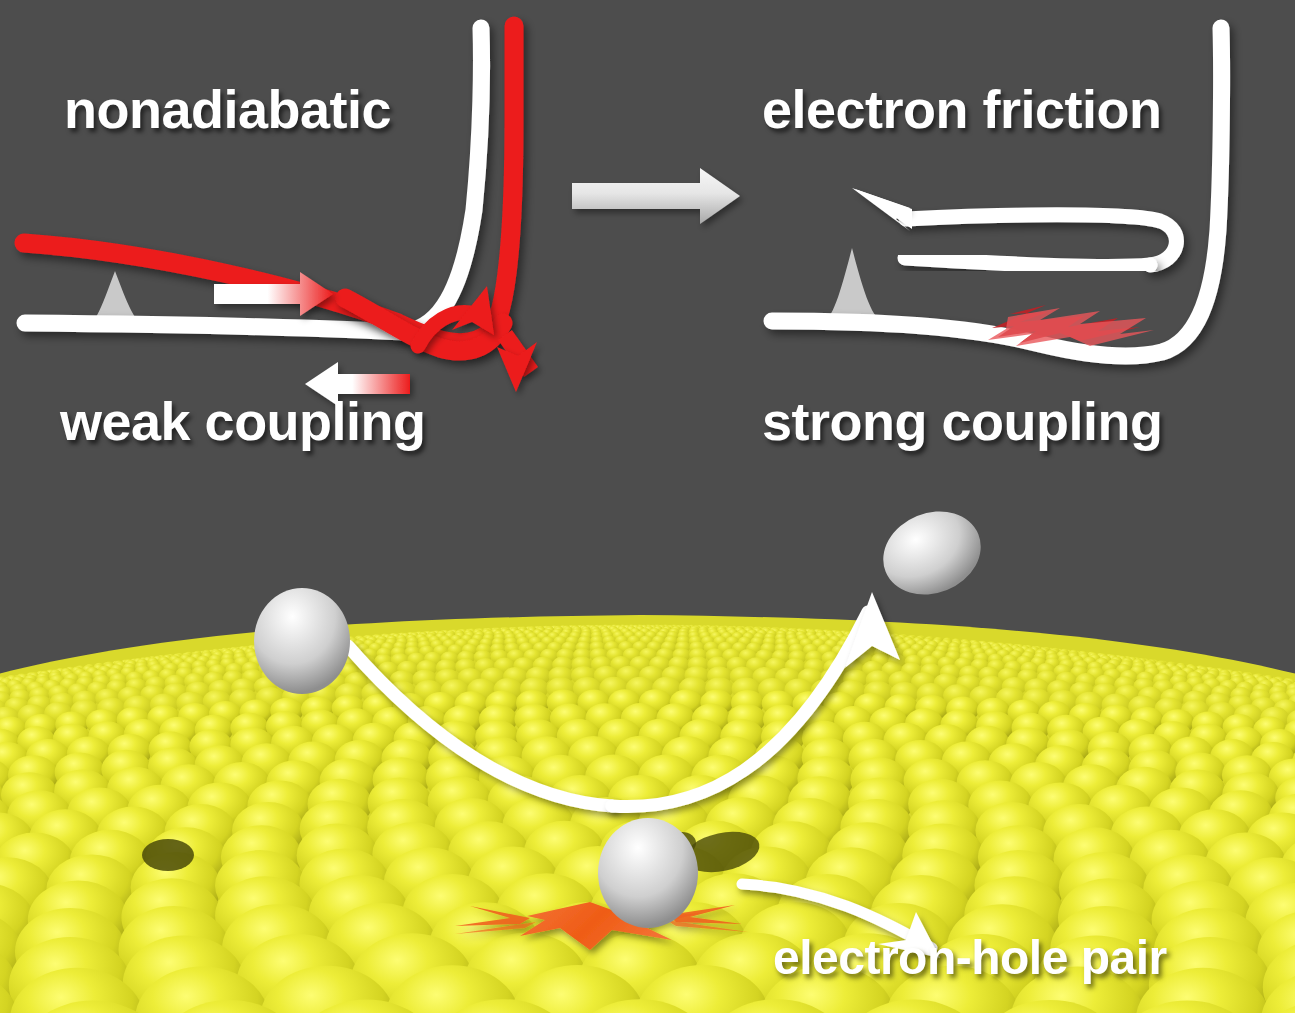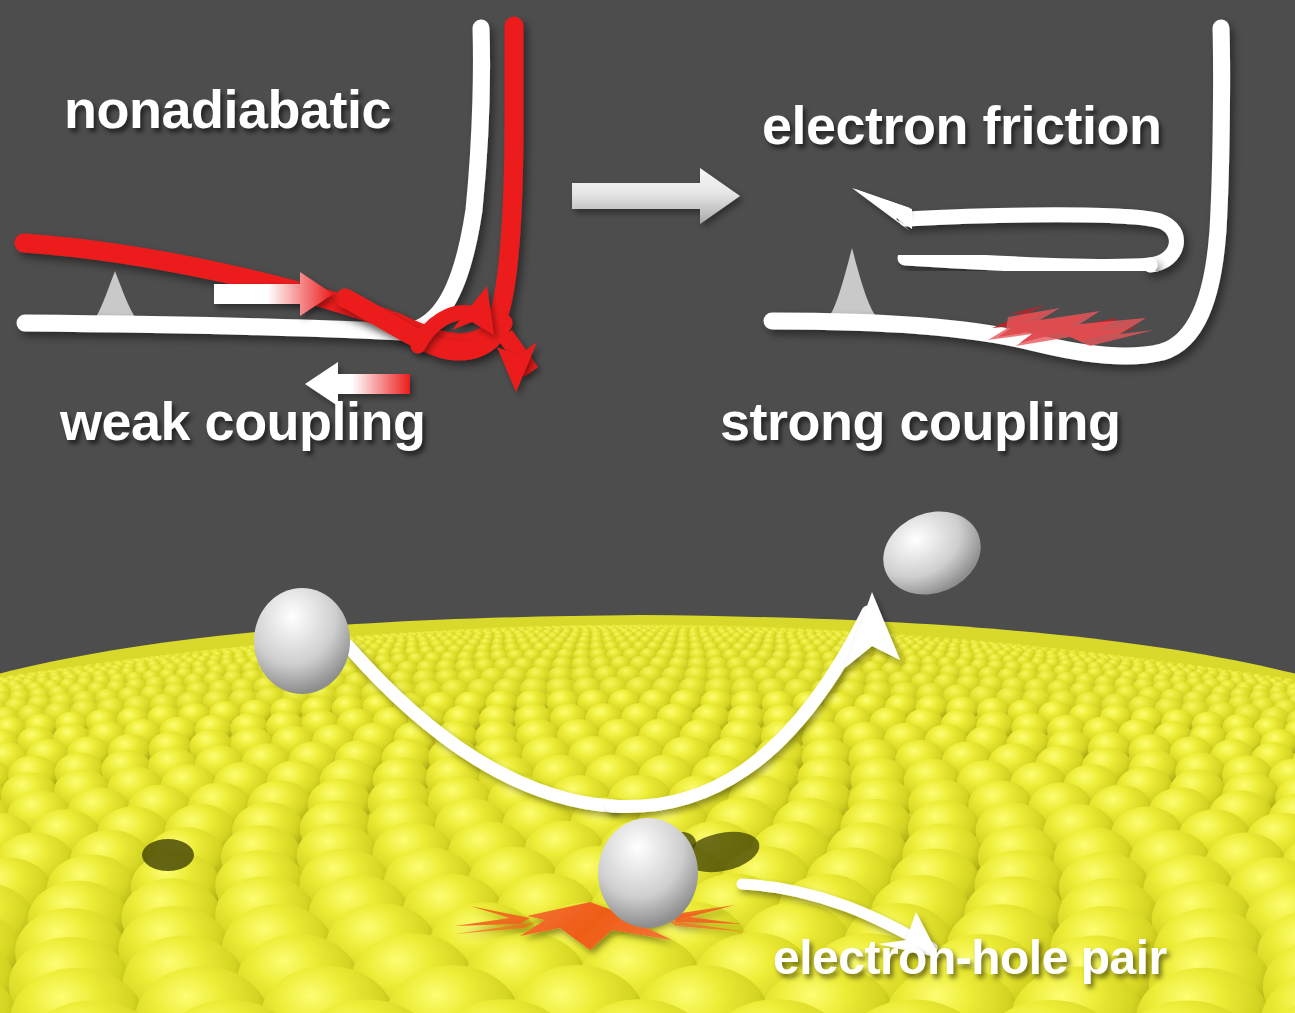--- a/index.html
+++ b/index.html
@@ -21,23 +21,23 @@
     position:absolute;
     color:#ffffff;
     font-family:"Liberation Sans", sans-serif;
     font-weight:700;
     white-space:nowrap;
     letter-spacing:-0.5px;
     text-shadow:3px 4px 4px rgba(0,0,0,0.55);
     user-select:none;
   }
   #lbl-nonadiabatic{left:64px;  top:78px;  font-size:54px;}
-  #lbl-friction   {left:762px; top:94px;  font-size:54px;}
+  #lbl-friction   {left:762px; top:78px;  font-size:54px;}
   #lbl-weak       {left:60px;  top:390px; font-size:54px;text-align:center;}
-  #lbl-strong     {left:720px; top:390px; font-size:54px;}
+  #lbl-strong     {left:762px; top:390px; font-size:54px;}
   #lbl-ehp        {left:773px; top:930px; font-size:48px;
                    text-shadow:3px 4px 5px rgba(70,70,10,0.75);}
 </style>
 </head>
 <body>
 
 <div id="stage">
 
   <svg class="layer" id="surface-layer" viewBox="0 0 1295 1013">
     <defs>

